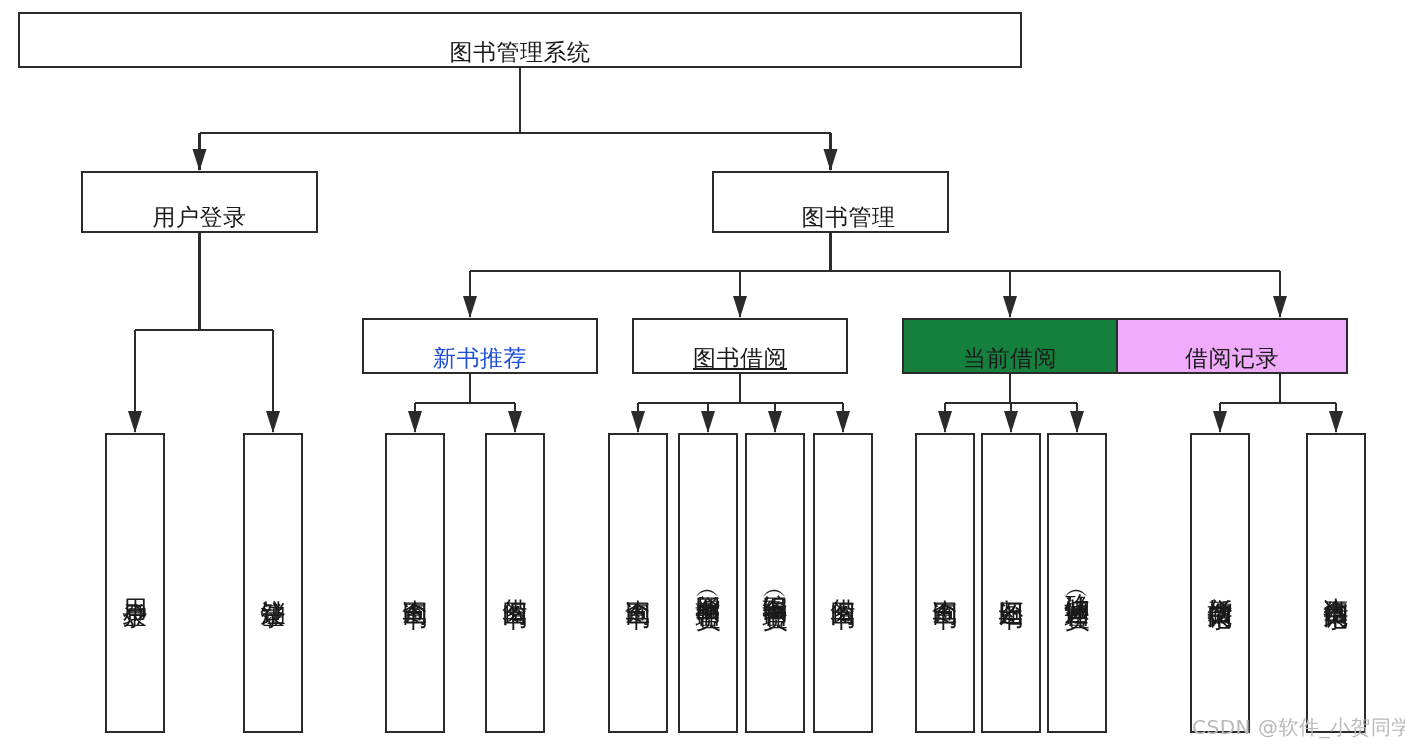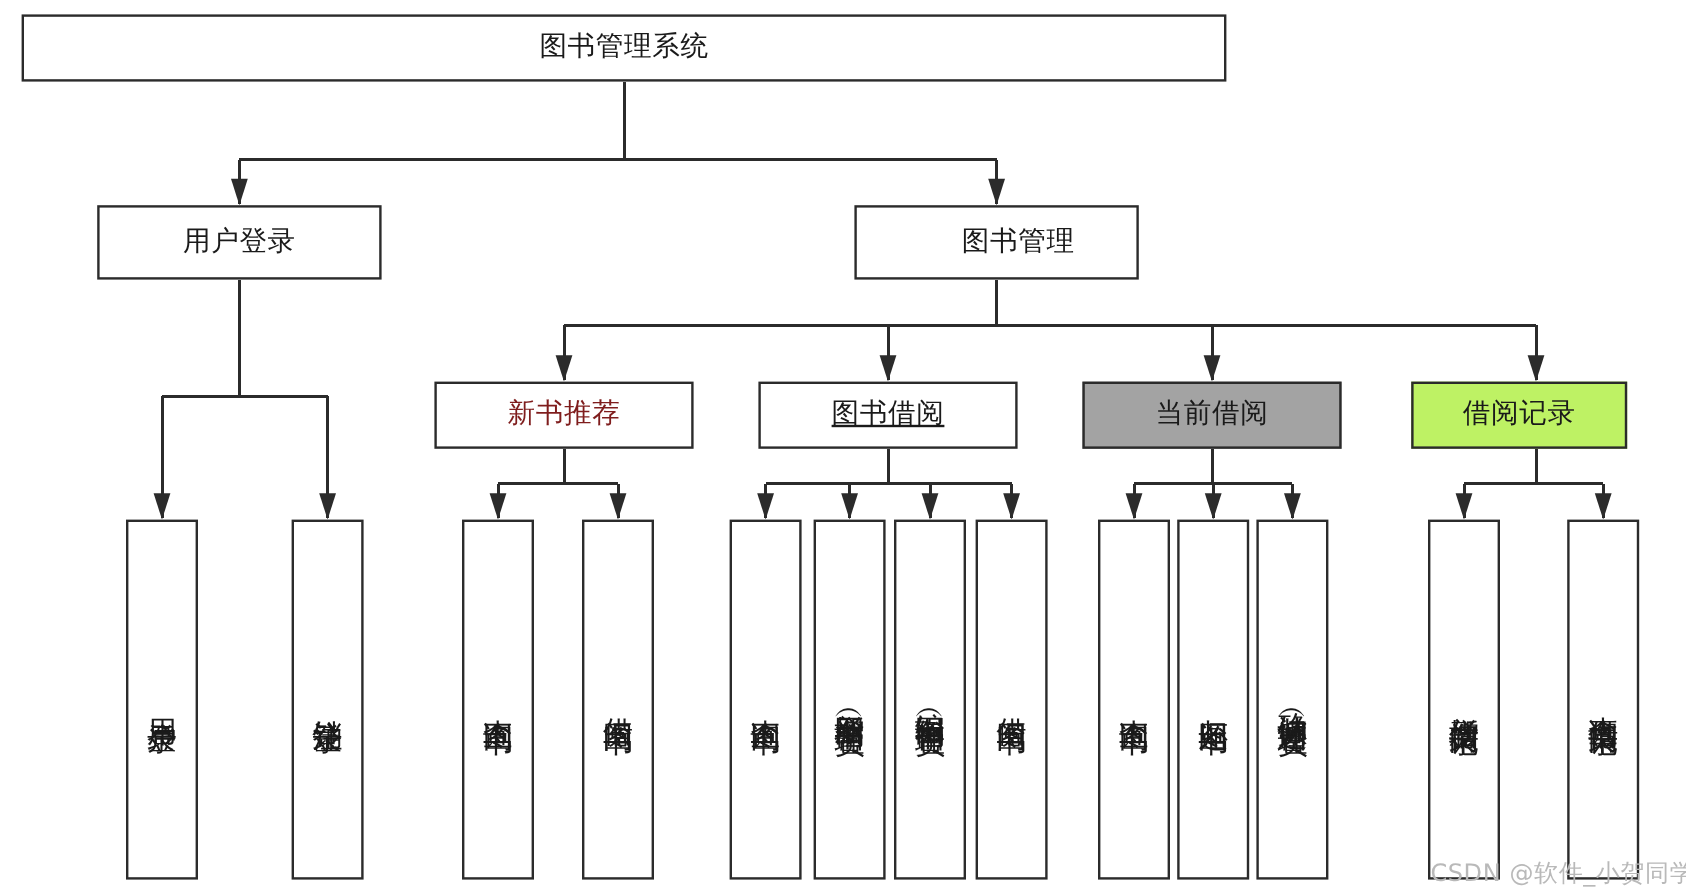--- a/index.html
+++ b/index.html
@@ -23,21 +23,21 @@
     top: 0;
     width: 1405px;
     height: 747px;
   }
   .node {
     position: absolute;
     box-sizing: border-box;
     background: #ffffff;
     border: 2px solid #2b2b2b;
     display: flex;
-    align-items: center;
+    align-items: flex-end;
     justify-content: center;
     color: #1a1a1a;
   }
   .node-label {
     display: block;
     text-align: center;
     line-height: 1.18;
     white-space: nowrap;
   }
   .node.horizontal .node-label {
@@ -126,30 +126,30 @@
   <div id="node-layer">
       <div class="node horizontal" style="left: 18px; top: 12px; width: 1004px; height: 56px; border-color: rgb(43, 43, 43); background: rgb(255, 255, 255); color: rgb(26, 26, 26);">
         <span class="node-label">图书管理系统</span>
       </div>
       <div class="node horizontal" style="left: 81px; top: 171px; width: 237px; height: 62px; border-color: rgb(43, 43, 43); background: rgb(255, 255, 255); color: rgb(26, 26, 26);">
         <span class="node-label">用户登录</span>
       </div>
       <div class="node horizontal" style="left: 712px; top: 171px; width: 237px; height: 62px; border-color: rgb(43, 43, 43); background: rgb(255, 255, 255); color: rgb(26, 26, 26); padding-left: 36px;">
         <span class="node-label">图书管理</span>
       </div>
-      <div class="node horizontal" style="left: 362px; top: 318px; width: 216px; height: 56px; border-color: rgb(43, 43, 43); background: rgb(255, 255, 255); color: #7f1d1d;">
+      <div class="node horizontal" style="left: 362px; top: 318px; width: 236px; height: 56px; border-color: rgb(43, 43, 43); background: rgb(255, 255, 255); color: #1d4ed8;">
         <span class="node-label">新书推荐</span>
       </div>
       <div class="node horizontal" style="left: 632px; top: 318px; width: 216px; height: 56px; border-color: rgb(43, 43, 43); background: rgb(255, 255, 255); color: rgb(26, 26, 26); text-decoration: underline;">
         <span class="node-label">图书借阅</span>
       </div>
-      <div class="node horizontal" style="left: 902px; top: 318px; width: 216px; height: 56px; border-color: rgb(43, 43, 43); background: #a3a3a3; color: rgb(26, 26, 26);">
+      <div class="node horizontal" style="left: 902px; top: 318px; width: 216px; height: 56px; border-color: rgb(43, 43, 43); background: #15803d; color: rgb(26, 26, 26);">
         <span class="node-label">当前借阅</span>
       </div>
-      <div class="node horizontal" style="left: 1176px; top: 318px; width: 180px; height: 56px; border-color: rgb(43, 43, 43); background: #bef264; color: rgb(26, 26, 26);">
+      <div class="node horizontal" style="left: 1116px; top: 318px; width: 232px; height: 56px; border-color: rgb(43, 43, 43); background: #f0abfc; color: rgb(26, 26, 26);">
         <span class="node-label">借阅记录</span>
       </div>
       <div class="node vertical" style="left: 105px; top: 433px; width: 60px; height: 300px; border-color: rgb(43, 43, 43); background: rgb(255, 255, 255); color: rgb(26, 26, 26);">
         <span class="node-label">用户登录</span>
       </div>
       <div class="node vertical" style="left: 243px; top: 433px; width: 60px; height: 300px; border-color: rgb(43, 43, 43); background: rgb(255, 255, 255); color: rgb(26, 26, 26);">
         <span class="node-label">注销登录</span>
       </div>
       <div class="node vertical" style="left: 385px; top: 433px; width: 60px; height: 300px; border-color: rgb(43, 43, 43); background: rgb(255, 255, 255); color: rgb(26, 26, 26);">
         <span class="node-label">查询图书</span>

